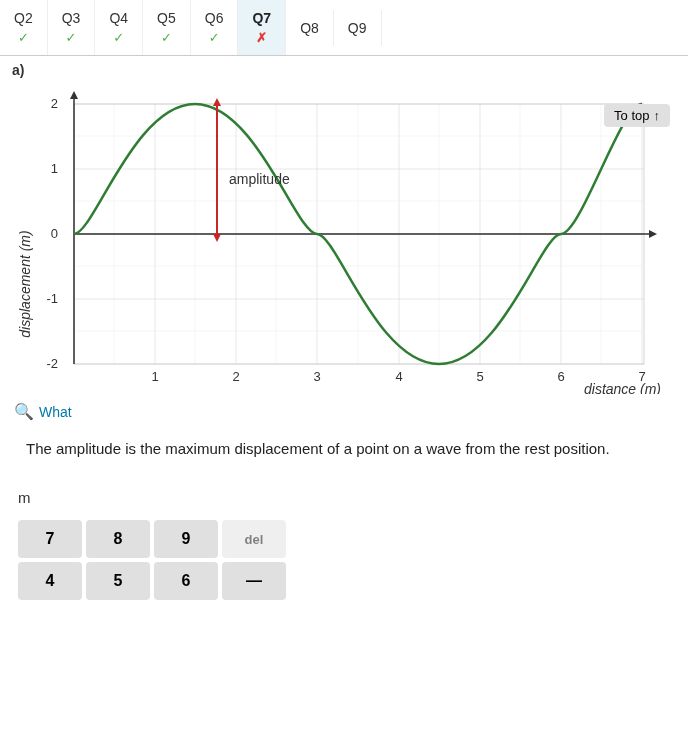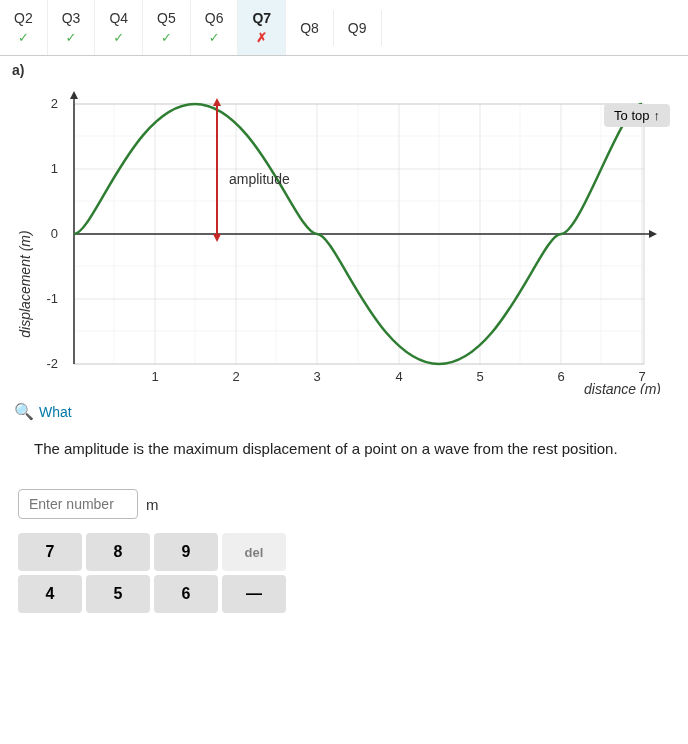--- a/index.html
+++ b/index.html
@@ -90,21 +90,21 @@
       gap: 5px;
       color: #0078a8;
       font-size: 14px;
       cursor: pointer;
       padding: 6px 14px;
       margin-top: 2px;
     }
 
     
     .content {
-      padding: 10px 34px;
+      padding: 10px 26px;
       font-size: 15px;
       color: #222;
       line-height: 1.6;
     }
     .content p {
       margin-bottom: 10px;
     }
 
     
     .input-row {
@@ -278,21 +278,20 @@
 <div class="zoom-link">
   <span style="font-size:16px;">🔍</span>
   <span>What</span>
 </div>
 
 <div class="content">
   <p>The amplitude is the maximum displacement of a point on a wave from the rest position.</p>
 </div>
 
 <div class="input-row">
-  <input type="text" style="color: rgb(153, 153, 153);" placeholder="Enter number">
   <span class="unit-label">m</span>
 </div>
 
 <div class="numpad">
   <button class="numpad-btn">7</button>
   <button class="numpad-btn">8</button>
   <button class="numpad-btn">9</button>
   <button class="numpad-btn disabled" style="font-size:13px;">del</button>
   <button class="numpad-btn">4</button>
   <button class="numpad-btn">5</button>

